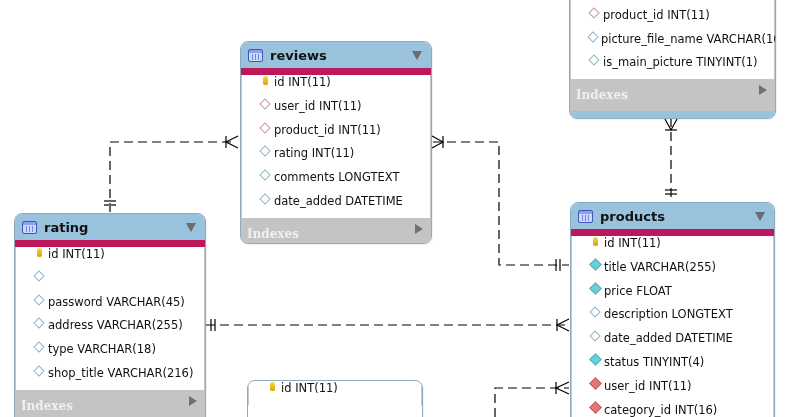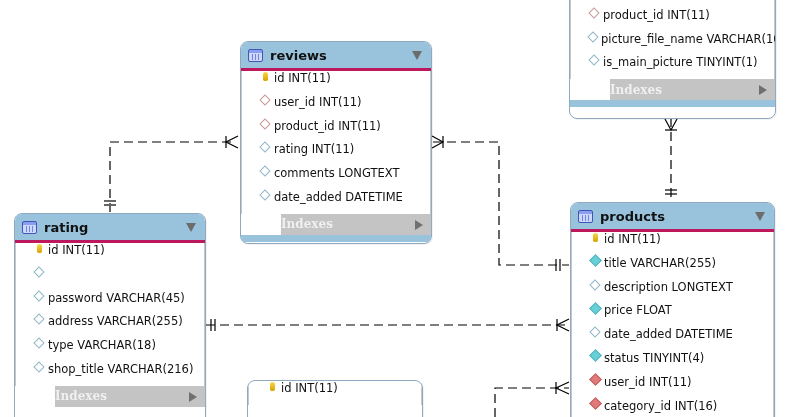--- a/index.html
+++ b/index.html
@@ -14,21 +14,21 @@
     position: absolute;
     background: #ffffff;
     border: 1px solid #8fa9c0;
     border-radius: 8px;
     box-shadow: 1px 1px 0 rgba(0,0,0,0.05);
     overflow: hidden;
   }
   .table .header {
     height: 26px; background: #99c2dd;
     display: flex; align-items: center; position: relative;
-    border-bottom: 3px solid #be185d;
+    border-bottom: 7px solid #be185d;
   }
   .table .header .tbl-icon {
     width: 15px; height: 13px; margin-left: 7px; margin-right: 7px;
     border: 1px solid #3f56b8; border-radius: 2px;
     background: linear-gradient(to bottom, #8aa0ef 0 25%, #cdd8fb 25% 100%);
     position: relative; box-sizing: border-box;
   }
   .table .header .tbl-icon::after {
     content: ""; position: absolute; left: 3px; right: 3px; top: 4px; bottom: 1px;
     background: repeating-linear-gradient(to right, #6f86e0 0 1px, transparent 1px 3px);
@@ -59,24 +59,24 @@
   }
   .ico.dia-filled::before {
     content: ""; width: 7px; height: 7px; transform: rotate(45deg);
     background: #67cfd6; border: 1px solid #4fb4bd;
   }
   .ico.dia-fk-filled::before {
     content: ""; width: 7px; height: 7px; transform: rotate(45deg);
     background: #e07a7a; border: 1px solid #c55a5a;
   }
   .indexes {
-    height: 21px; background: #c4c4c4; display: flex; align-items: center;
-    position: relative;
+    height: 32px; background: #c4c4c4; display: flex; align-items: center;
+    padding-left: 6px; position: relative;
     font-family: "DejaVu Serif", "Liberation Serif", serif;
-    font-weight: bold; font-size: 12px; color: #f0f0f0; margin-left: 40px;
+    font-weight: bold; font-size: 12px; color: #f0f0f0;
   }
   .indexes .arrow {
     position: absolute; right: 8px; top: 6px; width: 0; height: 0;
     border-top: 5px solid transparent; border-bottom: 5px solid transparent;
     border-left: 8px solid #707070;
   }
   .footer { height: 7px; background: #99c2dd; }
 </style>
 </head>
 <body>
@@ -238,29 +238,29 @@
     <div class="body">
       <div class="col">
           <span class="ico key"></span>
           <span>id INT(11)</span>
         </div>
       <div class="col">
           <span class="ico dia-filled"></span>
           <span>title VARCHAR(255)</span>
         </div>
       <div class="col">
-          <span class="ico dia"></span>
-          <span>description LONGTEXT</span>
-        </div>
-      <div class="col">
           <span class="ico dia-filled"></span>
           <span>price FLOAT</span>
         </div>
       <div class="col">
           <span class="ico dia"></span>
+          <span>description LONGTEXT</span>
+        </div>
+      <div class="col">
+          <span class="ico dia"></span>
           <span>date_added DATETIME</span>
         </div>
       <div class="col">
           <span class="ico dia-filled"></span>
           <span>status TINYINT(4)</span>
         </div>
       <div class="col">
           <span class="ico dia-fk-filled"></span>
           <span>user_id INT(11)</span>
         </div>

